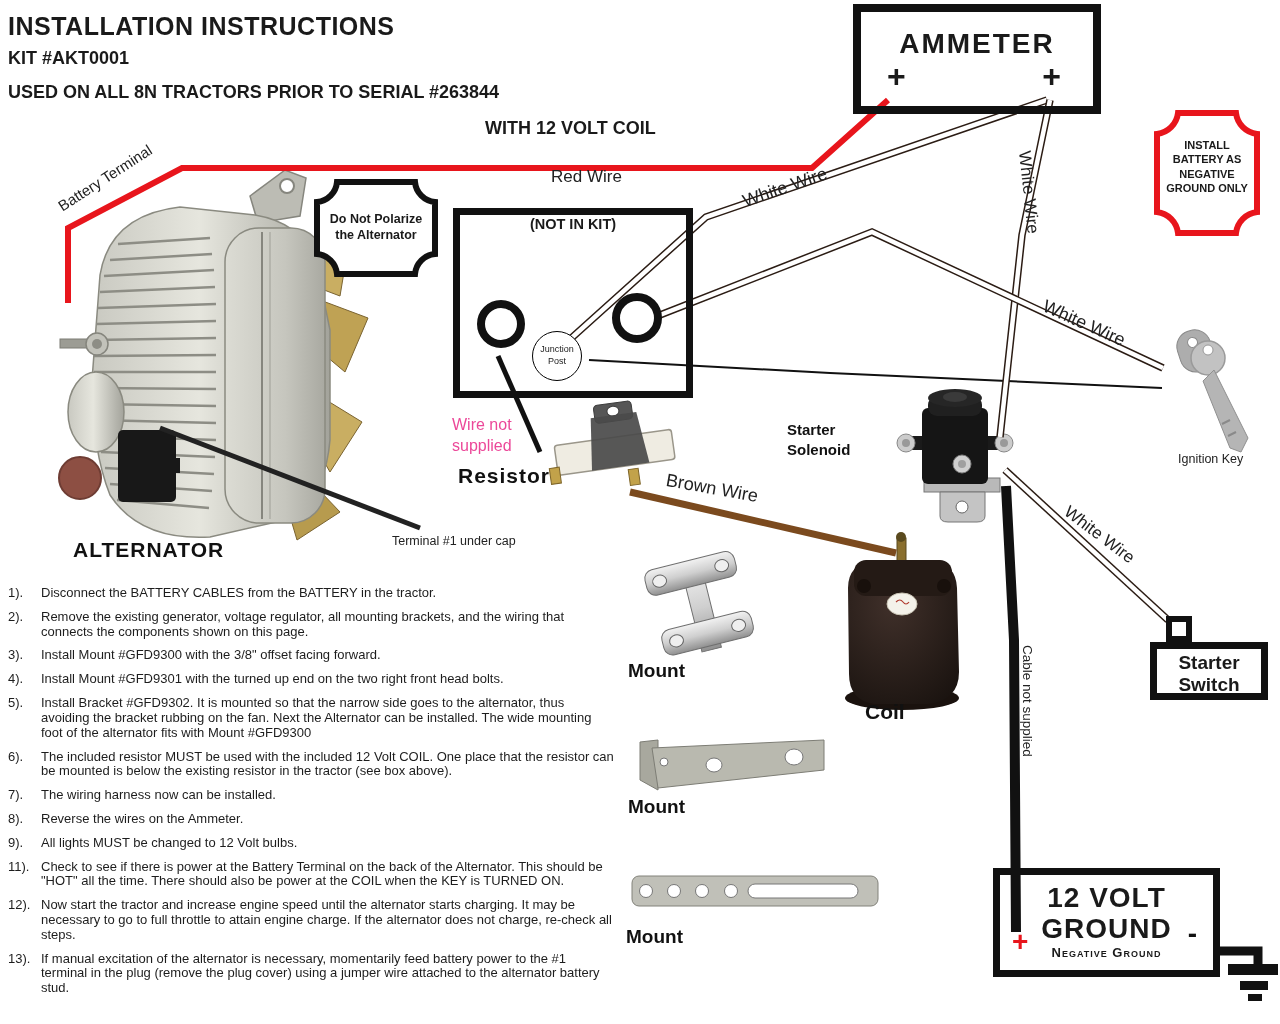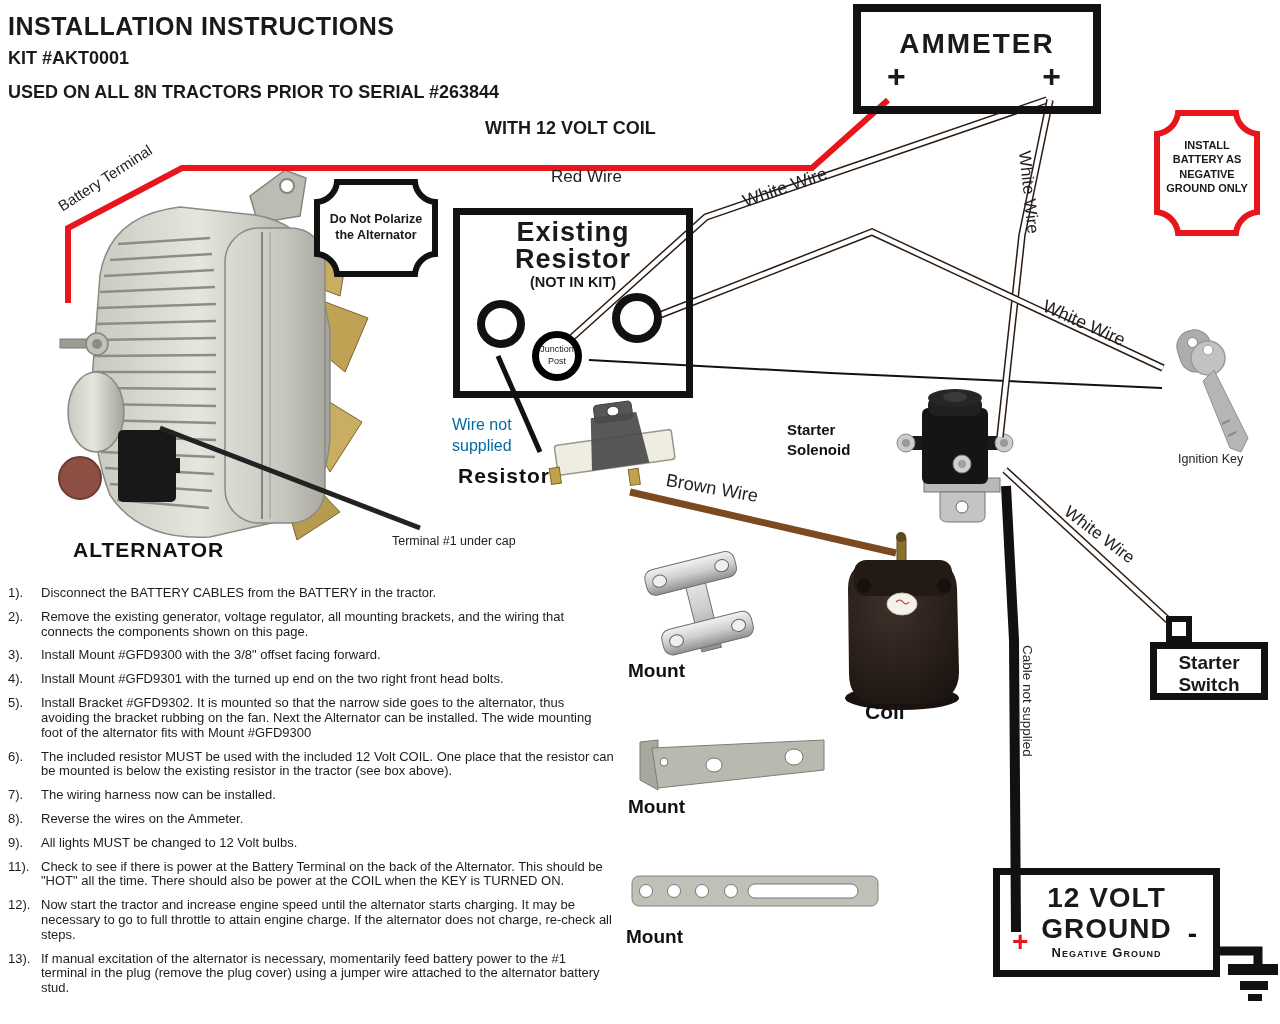--- a/index.html
+++ b/index.html
@@ -245,30 +245,29 @@
   <div class="btxt" style="top:33px;font-size:12.5px;padding:0 10px;">Do Not Polarize the Alternator</div>
 </div>
 
 <div class="abs lay wlbl" style="left:527px;top:167px;font-size:17px;margin-left:24px;">Red Wire</div>
 <div class="abs lay wlbl" style="left:740px;top:192px;transform:rotate(-19deg);">White Wire</div>
 <div class="abs lay wlbl" style="left:1034px;top:150px;font-size:17px;transform:rotate(84deg);">White Wire</div>
 <div class="abs lay wlbl" style="left:1048px;top:296px;transform:rotate(24deg);">White Wire</div>
 <div class="abs lay wlbl" style="left:1072px;top:502px;font-size:17px;transform:rotate(37deg);">White Wire</div>
 <div class="abs lay wlbl" style="left:668px;top:470px;transform:rotate(10deg);">Brown Wire</div>
 <div class="abs lay wlbl" style="left:55px;top:200px;font-size:15px;transform:rotate(-33deg);">Battery Terminal</div>
-<div class="abs lay" style="left:452px;top:415px;width:74px;font-size:16px;line-height:1.3;color:#0369a1;">Wire not supplied</div>
+<div class="abs lay" style="left:452px;top:415px;width:74px;font-size:16px;line-height:1.3;color:#ec4899;">Wire not supplied</div>
 <div class="abs lay vert" style="left:1020px;top:645px;font-size:13.5px;color:#222;height:170px;">Cable not supplied</div>
 <div class="abs lay" style="left:392px;top:534px;font-size:12.5px;color:#222;">Terminal #1 under cap</div>
 
 <div class="abs lay hbox7" style="left:453px;top:208px;width:240px;height:190px;">
-  <div class="er-title">Existing Resistor</div>
   <div class="er-sub">(NOT IN KIT)</div>
   <div class="ring" style="left:17px;top:85px;width:48px;height:48px;border:8px solid #111;"></div>
   <div class="ring" style="left:152px;top:78px;width:50px;height:50px;border:8px solid #111;"></div>
-  <div class="ring jp" style="left:72px;top:116px;width:50px;height:50px;border:7px solid #000000;background:#fff;">Junction Post</div>
+  <div class="ring jp" style="left:72px;top:116px;width:50px;height:50px;border:1px solid #000000;background:#fff;">Junction Post</div>
 </div>
 
 <div class="abs lay clbl" style="left:73px;top:538px;font-size:21px;letter-spacing:1px;">ALTERNATOR</div>
 <div class="abs lay clbl" style="left:458px;top:464px;font-size:21px;letter-spacing:1px;">Resistor</div>
 <div class="abs lay clbl" style="left:787px;top:420px;font-size:15px;width:100px;white-space:normal;line-height:1.35;">Starter Solenoid</div>
 <div class="abs lay" style="left:1178px;top:452px;font-size:12.5px;color:#222;">Ignition Key</div>
 <div class="abs lay clbl" style="left:628px;top:660px;font-size:19px;">Mount</div>
 <div class="abs lay clbl" style="left:865px;top:700px;font-size:21px;">Coil</div>
 <div class="abs lay clbl" style="left:628px;top:796px;font-size:19px;">Mount</div>
 <div class="abs lay clbl" style="left:626px;top:926px;font-size:19px;">Mount</div>

